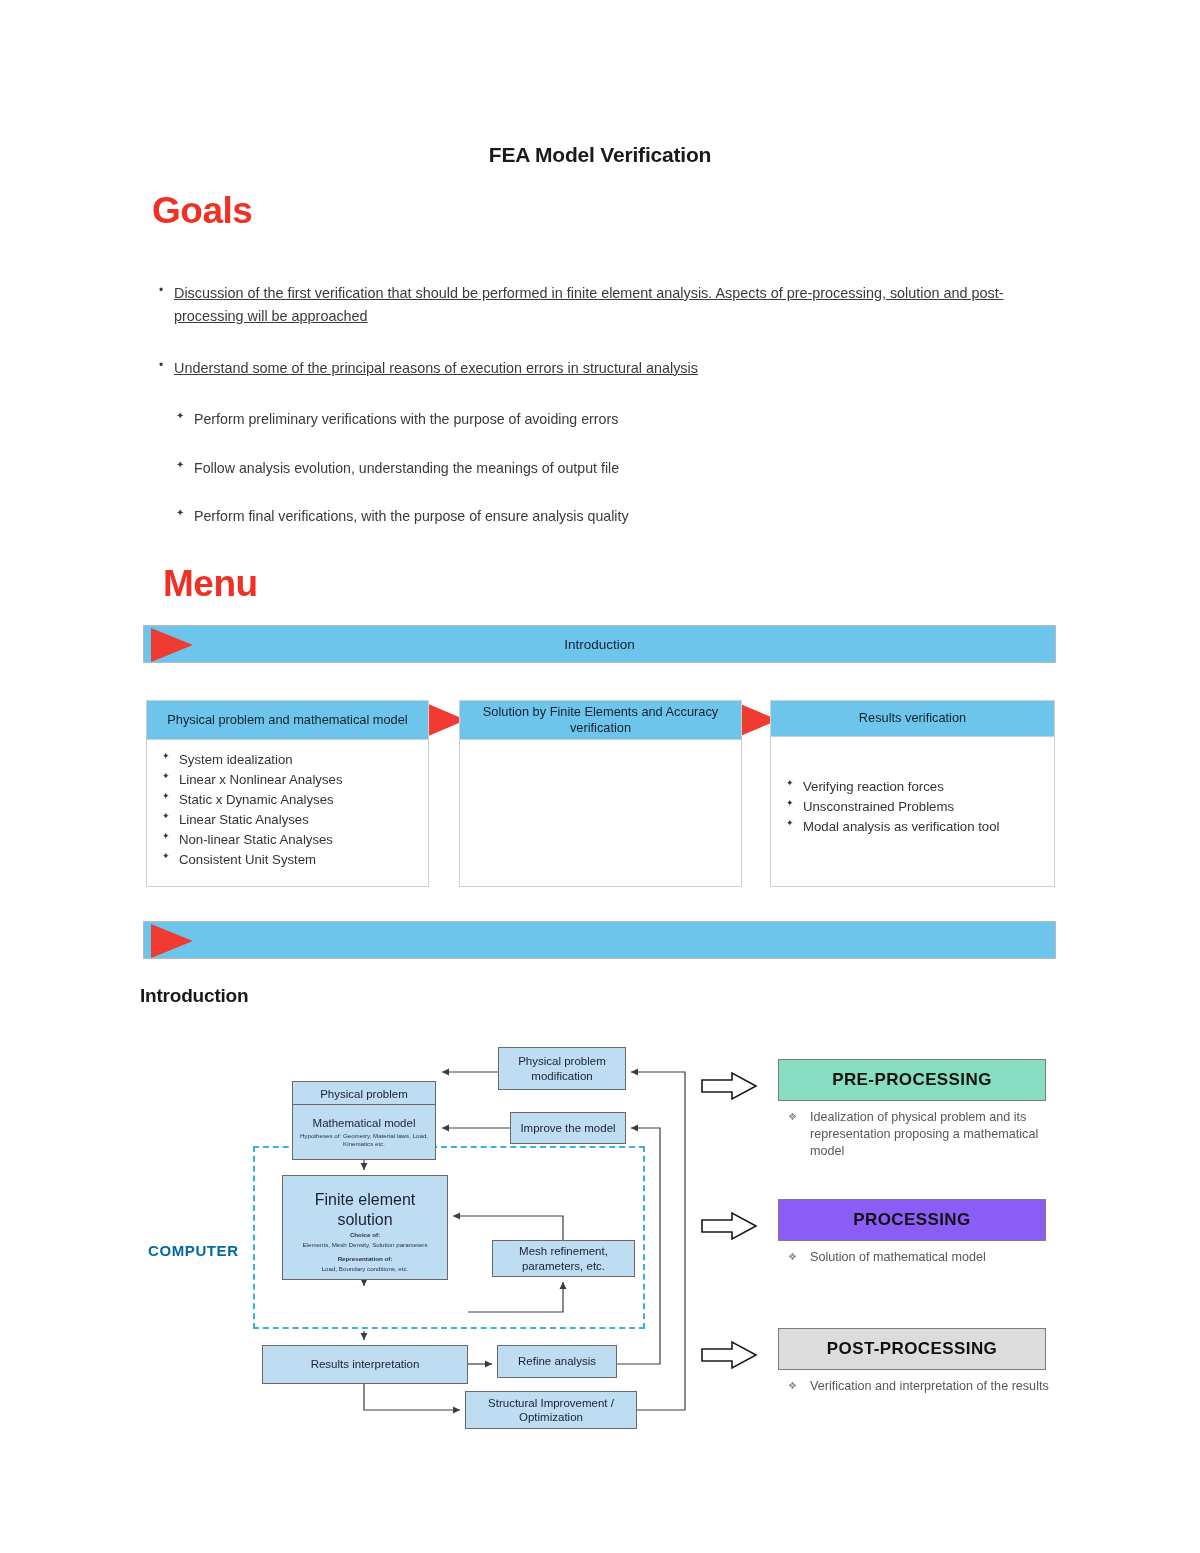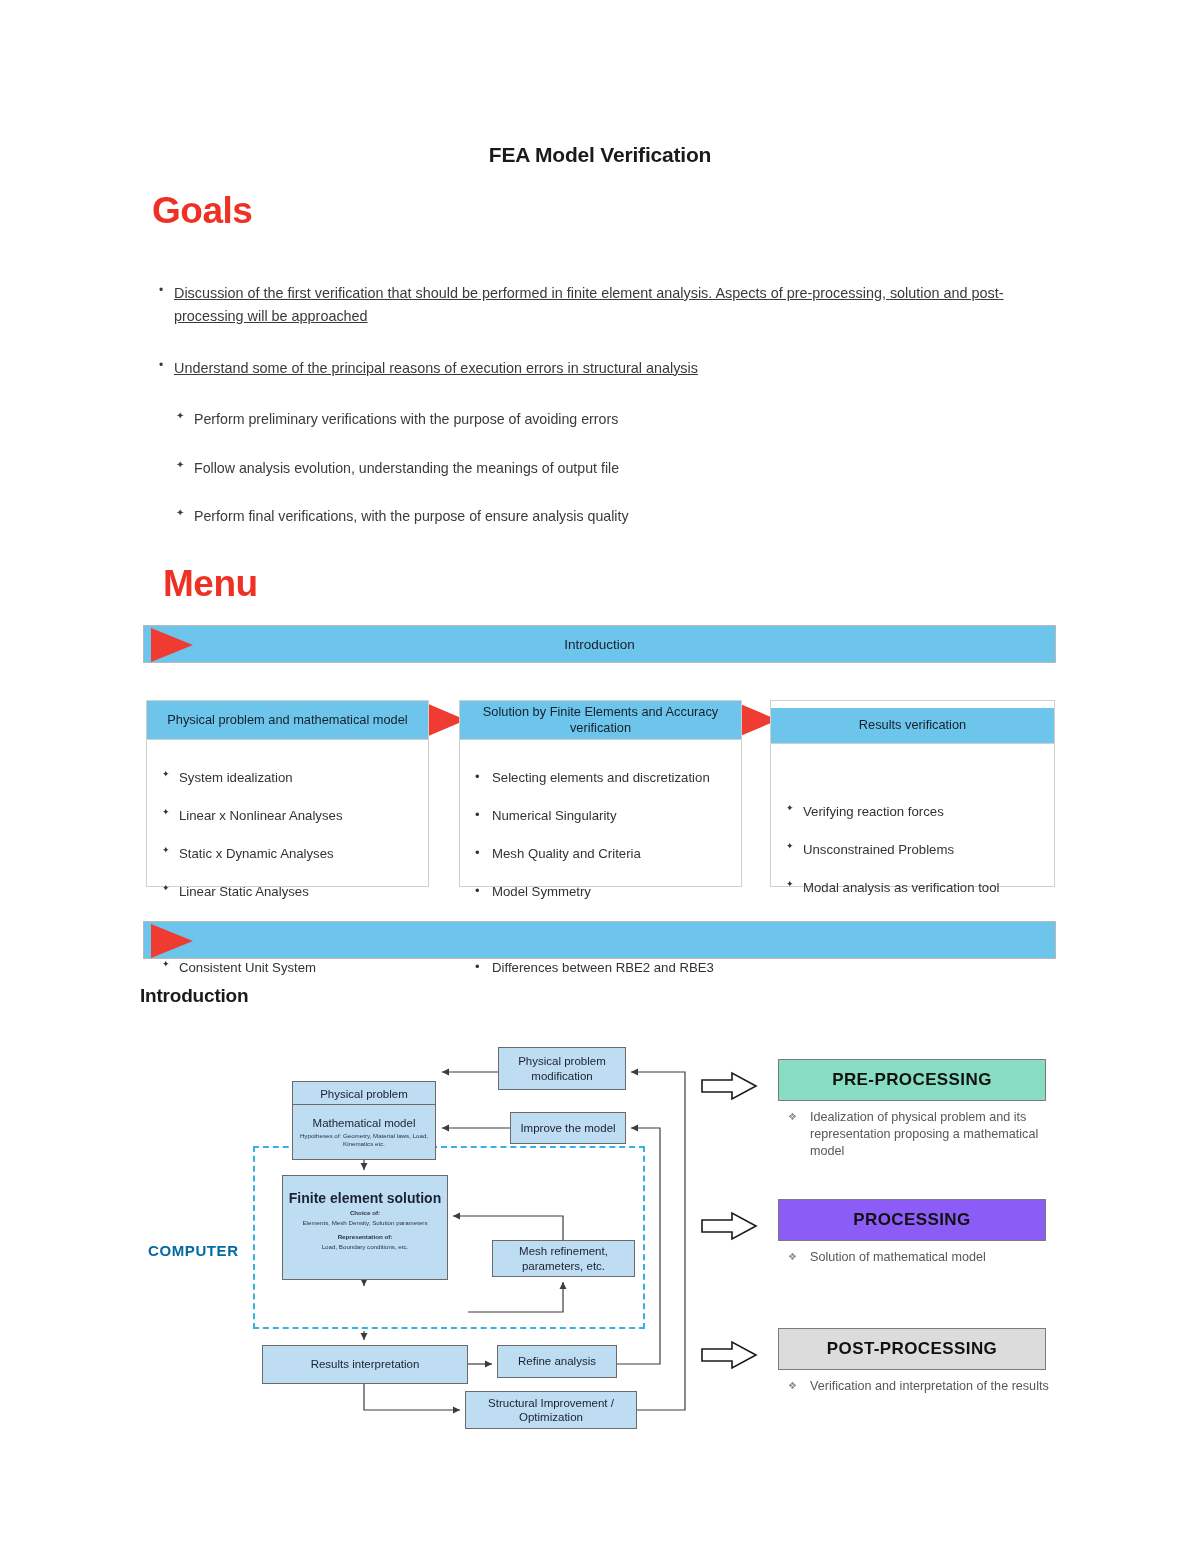--- a/index.html
+++ b/index.html
@@ -115,34 +115,33 @@
     align-items: center;
     justify-content: center;
     text-align: center;
     font-size: 12.8px;
     line-height: 1.28;
     color: #16202b;
     padding: 0 6px;
     box-sizing: border-box;
     border-bottom: 1px solid #cfcfcf;
   }
-  #menu-col-3 .col-head { height: 36px; margin-top: 7px; }
+  #menu-col-3 .col-head { height: 36px; }
 
   .col-body {
     padding: 10px 8px 6px 10px;
   }
   #menu-col-3 .col-body { padding-top: 40px; }
   .col-body ul { margin: 0; padding: 0; list-style: none; }
   .col-body li {
     position: relative;
     padding-left: 22px;
     font-size: 13.2px;
     line-height: 1.52;
     color: #333333;
-    margin-top: 18px;
   }
   .col-body li::before {
     content: "\2726";
     position: absolute; left: 5px; top: 0;
     font-size: 9px; color: #333333;
   }
   #menu-col-2 .col-body li::before { content: "\2022"; font-size: 13px; top: -1px; }
 
   
   .col-arrow {
@@ -189,21 +188,21 @@
     line-height: 1.22;
     padding: 2px 3px;
   }
   .fbox .sub {
     font-size: 6.2px;
     line-height: 1.22;
     color: #2b3440;
     margin-top: 2px;
   }
   .fbox .sub-b { font-weight: bold; }
-  .fbox .main-b { font-weight: bold; font-size: 14px; }
+  .fbox .main-b { font-weight: normal; font-size: 16px; }
 
   #fb-physical-problem   { left: 152px; top: 40px;  width: 144px; height: 26px; margin-top: 21px; }
   #fb-problem-mod        { left: 358px; top: 27px;  width: 128px; height: 43px; }
   #fb-math-model         { left: 152px; top: 84px;  width: 144px; height: 56px; }
   #fb-improve-model      { left: 370px; top: 92px;  width: 116px; height: 32px; }
   #fb-fe-solution        { left: 142px; top: 155px; width: 166px; height: 105px; justify-content:flex-start; padding-top:14px;}
   #fb-mesh-refinement    { left: 352px; top: 220px; width: 143px; height: 37px; }
   #fb-verification       { left: 122px; top: 271px; width: 206px; height: 40px; }
   #fb-results-interp     { left: 122px; top: 325px; width: 206px; height: 39px; }
   #fb-refine-analysis    { left: 357px; top: 325px; width: 120px; height: 33px; }
@@ -302,30 +301,20 @@
       <li>Static x Dynamic Analyses</li>
       <li>Linear Static Analyses</li>
       <li>Non-linear Static Analyses</li>
       <li>Consistent Unit System</li>
     </ul>
   </div>
 </div>
 
 <div class="menu-col" id="menu-col-2">
   <div class="col-head">Solution by Finite Elements and Accuracy verification</div>
-  <div class="col-body">
-    <ul>
-      <li>Selecting elements and discretization</li>
-      <li>Numerical Singularity</li>
-      <li>Mesh Quality and Criteria</li>
-      <li>Model Symmetry</li>
-      <li>Coupling between Shell and Solid</li>
-      <li>Differences between RBE2 and RBE3</li>
-    </ul>
-  </div>
 </div>
 
 <div class="menu-col" id="menu-col-3">
   <div class="col-head">Results verification</div>
   <div class="col-body">
     <ul>
       <li>Verifying reaction forces</li>
       <li>Unsconstrained Problems</li>
       <li>Modal analysis as verification tool</li>
     </ul>

